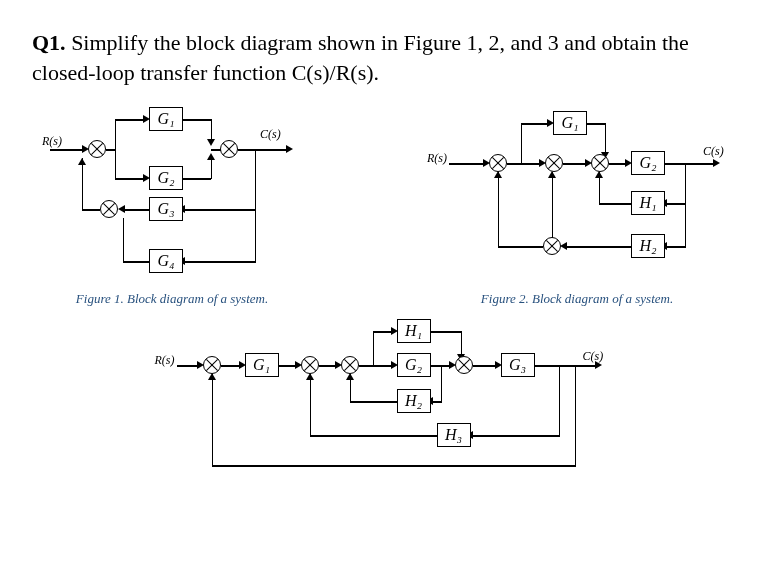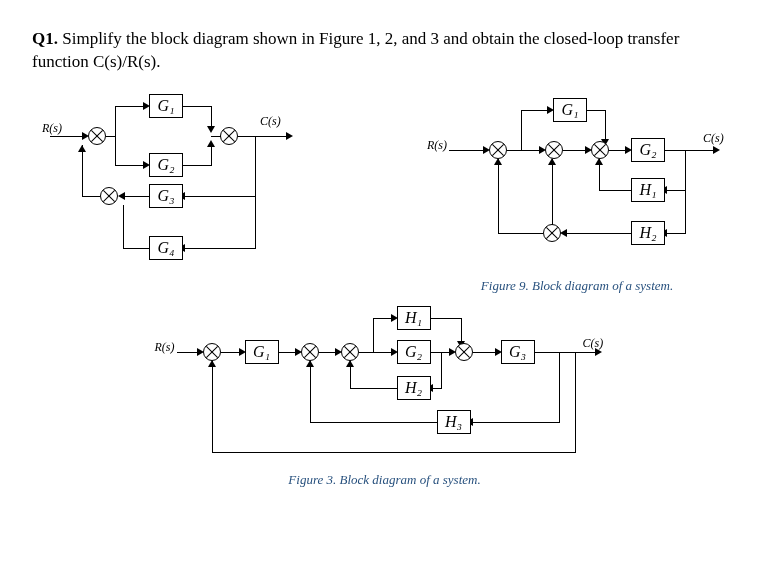--- a/index.html
+++ b/index.html
@@ -1,17 +1,17 @@
 <!DOCTYPE html>
 <html><head>
 <meta charset="utf-8">
 <style>
   html,body{margin:0;padding:0;background:#fff;font-family:"Times New Roman",Times,serif;color:#000;}
   .page{width:769px;height:561px;position:relative;box-sizing:border-box;padding:28px 32px;}
-  .q-heading{font-size:17px;line-height:1.35;margin-bottom:24px;}
+  .q-heading{font-size:22px;line-height:1.35;margin-bottom:24px;}
   .q-heading .bold{font-weight:bold;}
   .row1{display:flex;justify-content:space-between;padding:0 10px;}
   .col{display:flex;flex-direction:column;align-items:center;}
   .caption{font-style:italic;color:#28517e;font-size:13px;margin-top:10px;text-align:center;}
   .diagram{position:relative;}
   
   .block{position:absolute;border:1.2px solid #000;background:#fff;display:flex;align-items:center;justify-content:center;box-sizing:border-box;}
   .lbl{position:absolute;font-size:12px;font-family:"Times New Roman",serif;font-style:italic;}
   .sum{position:absolute;width:18px;height:18px;border:1.2px solid #000;border-radius:50%;background:#fff;box-sizing:border-box;}
   .sum::before,.sum::after{content:"";position:absolute;background:#000;}
@@ -99,20 +99,21 @@
         <div class="vline" style="left:40px;top:47px;height:52px;"></div>
         <div class="arr-u" style="left:36px;top:47px;"></div>
         <div class="hline" style="left:40px;top:47px;width:0;"></div>
         <div class="vline" style="left:55px;top:47px;height:0;"></div>
         <div class="vline" style="left:55px;top:47px;height:0;"></div>
         <div class="vline" style="left:55px;top:47px;height:0;"></div>
 
         <div class="vline" style="left:55px;top:47px;height:0;"></div>
 
       </div>
+      <div class="caption">Figure  1. Block diagram of a system.</div>
     </div>
 
     <div class="col">
       <div class="diagram" style="width:300px;height:170px;">
         <span class="lbl" style="left:0;top:40px;">R(s)</span>
         <span class="lbl" style="left:276px;top:33px;">C(s)</span>
 
         <div class="hline" style="left:22px;top:52px;width:36px;"></div>
         <div class="arr-r" style="left:56px;top:48px;"></div>
         <div class="sum" style="left:62px;top:43px;"></div>
@@ -161,21 +162,21 @@
           </div>
         <div class="hline" style="left:138px;top:135px;width:66px;"></div>
         <div class="arr-l" style="left:133px;top:131px;"></div>
         <div class="sum" style="left:116px;top:126px;"></div>
         <div class="hline" style="left:71px;top:135px;width:45px;"></div>
         <div class="vline" style="left:71px;top:61px;height:75px;"></div>
         <div class="arr-u" style="left:67px;top:60px;"></div>
         <div class="vline" style="left:125px;top:61px;height:66px;"></div>
         <div class="arr-u" style="left:121px;top:60px;"></div>
       </div>
-      <div class="caption">Figure  9. Block diagram of a system.</div>
+      <div class="caption">Figure  2. Block diagram of a system.</div>
     </div>
   </div>
 
   <div class="col" style="margin-top:18px;">
     <div class="diagram" style="width:460px;height:150px;">
       <span class="lbl" style="left:0;top:28px;">R(s)</span>
       <span class="lbl" style="left:428px;top:24px;">C(s)</span>
 
       <div class="hline" style="left:22px;top:40px;width:22px;"></div>
       <div class="arr-r" style="left:42px;top:36px;"></div>
@@ -237,16 +238,15 @@
         </div>
       <div class="hline" style="left:155px;top:110px;width:127px;"></div>
       <div class="vline" style="left:155px;top:49px;height:62px;"></div>
       <div class="arr-u" style="left:151px;top:48px;"></div>
 
       <div class="vline" style="left:420px;top:40px;height:100px;"></div>
       <div class="hline" style="left:57px;top:140px;width:364px;"></div>
       <div class="vline" style="left:57px;top:49px;height:92px;"></div>
       <div class="arr-u" style="left:53px;top:48px;"></div>
     </div>
-    <div class="caption">Figure  3. Block diagram of a system.</div>
   </div>
 
 </div>
 
 </body></html>

